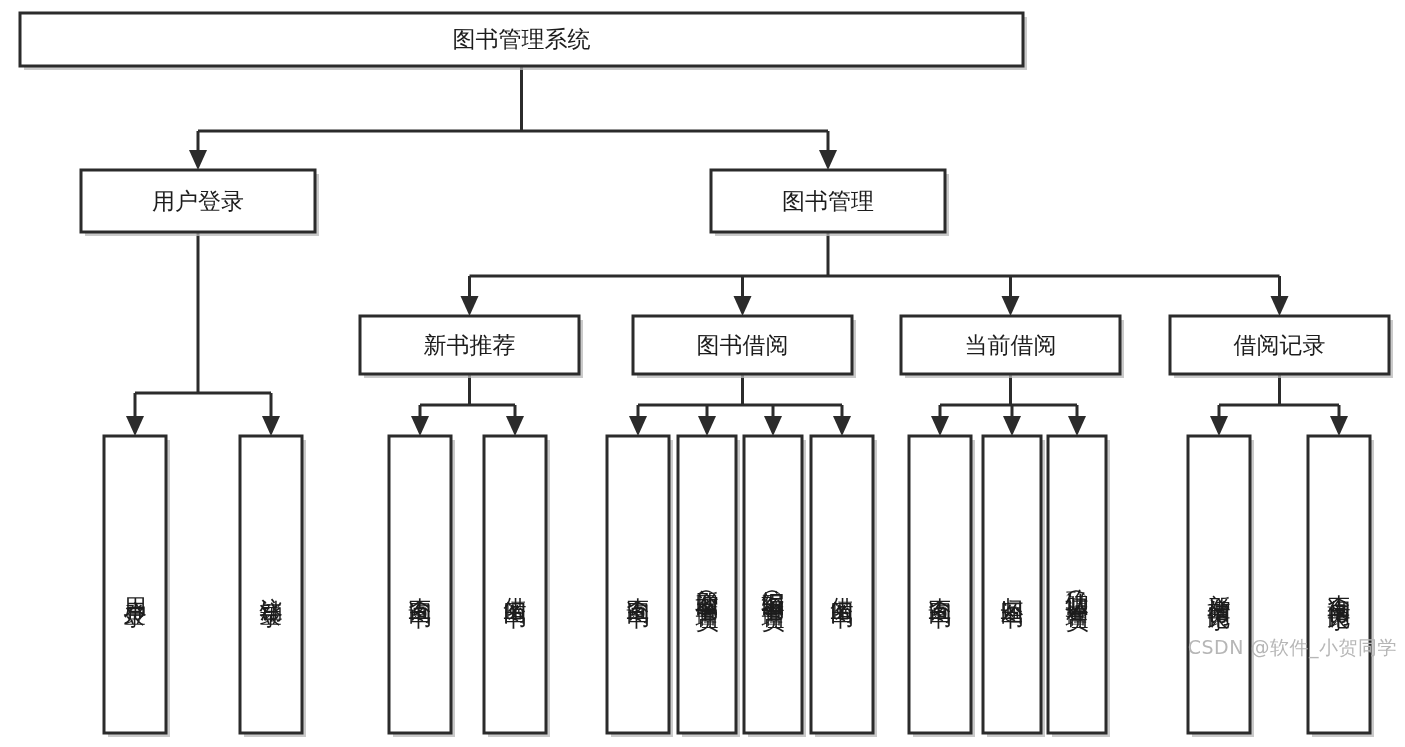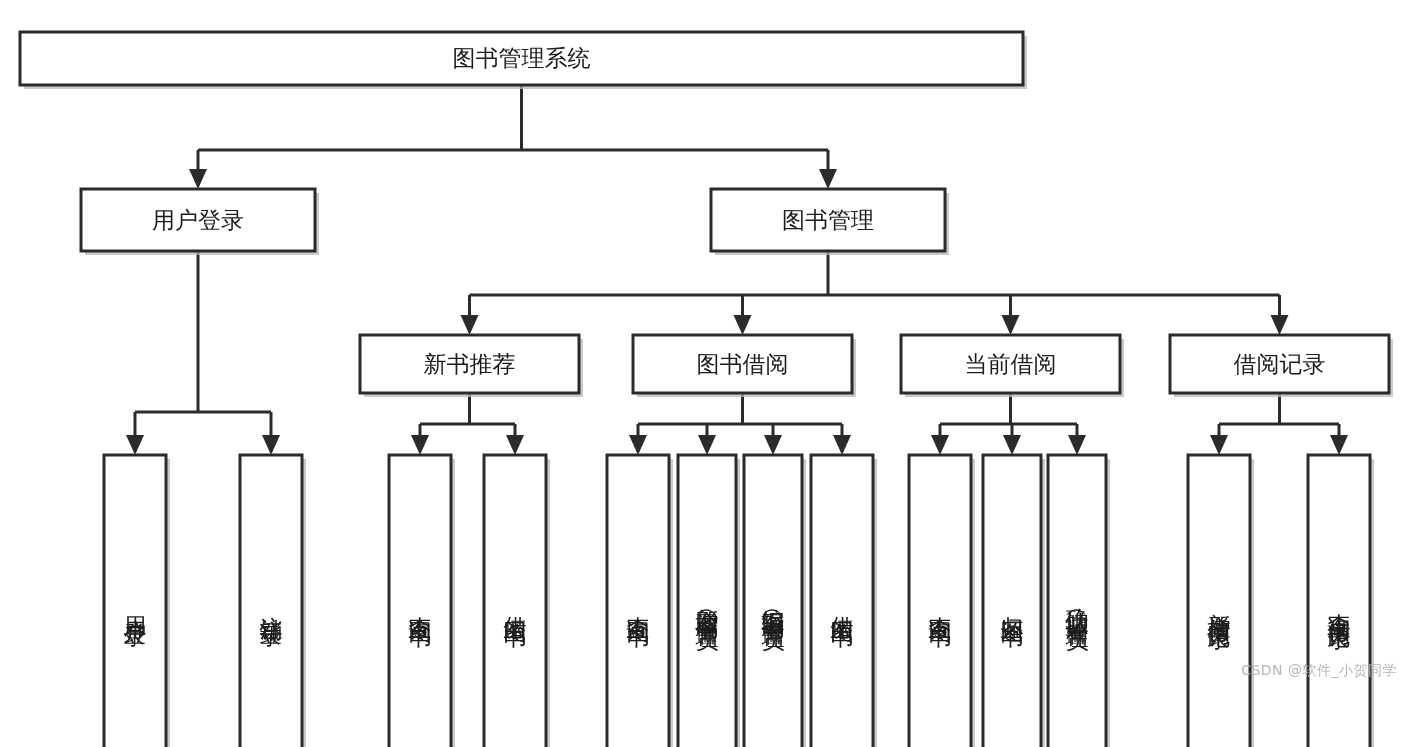--- a/index.html
+++ b/index.html
@@ -12,21 +12,20 @@
     width: 1405px;
     height: 747px;
     overflow: hidden;
     font-family: "DejaVu Sans", "Liberation Sans", sans-serif;
   }
   #diagram-root {
     position: relative;
     width: 1405px;
     height: 665px;
     background: #ffffff;
-    margin-top: 19px;
   }
   svg.canvas {
     position: absolute;
     left: 0;
     top: 0;
     width: 1405px;
     height: 747px;
     display: block;
   }
   .box-rect {
@@ -71,21 +70,21 @@
     text-align: center;
     pointer-events: none;
     user-select: none;
     white-space: nowrap;
   }
   .watermark {
     position: absolute;
     right: 8px;
     bottom: 4px;
     font-family: "DejaVu Sans", "Liberation Sans", sans-serif;
-    font-size: 14px;
+    font-size: 19px;
     color: #b6b6b6;
     letter-spacing: 0.5px;
     white-space: nowrap;
     user-select: none;
   }
 </style>
 </head>
 <body>
 
 <div id="diagram-root">

